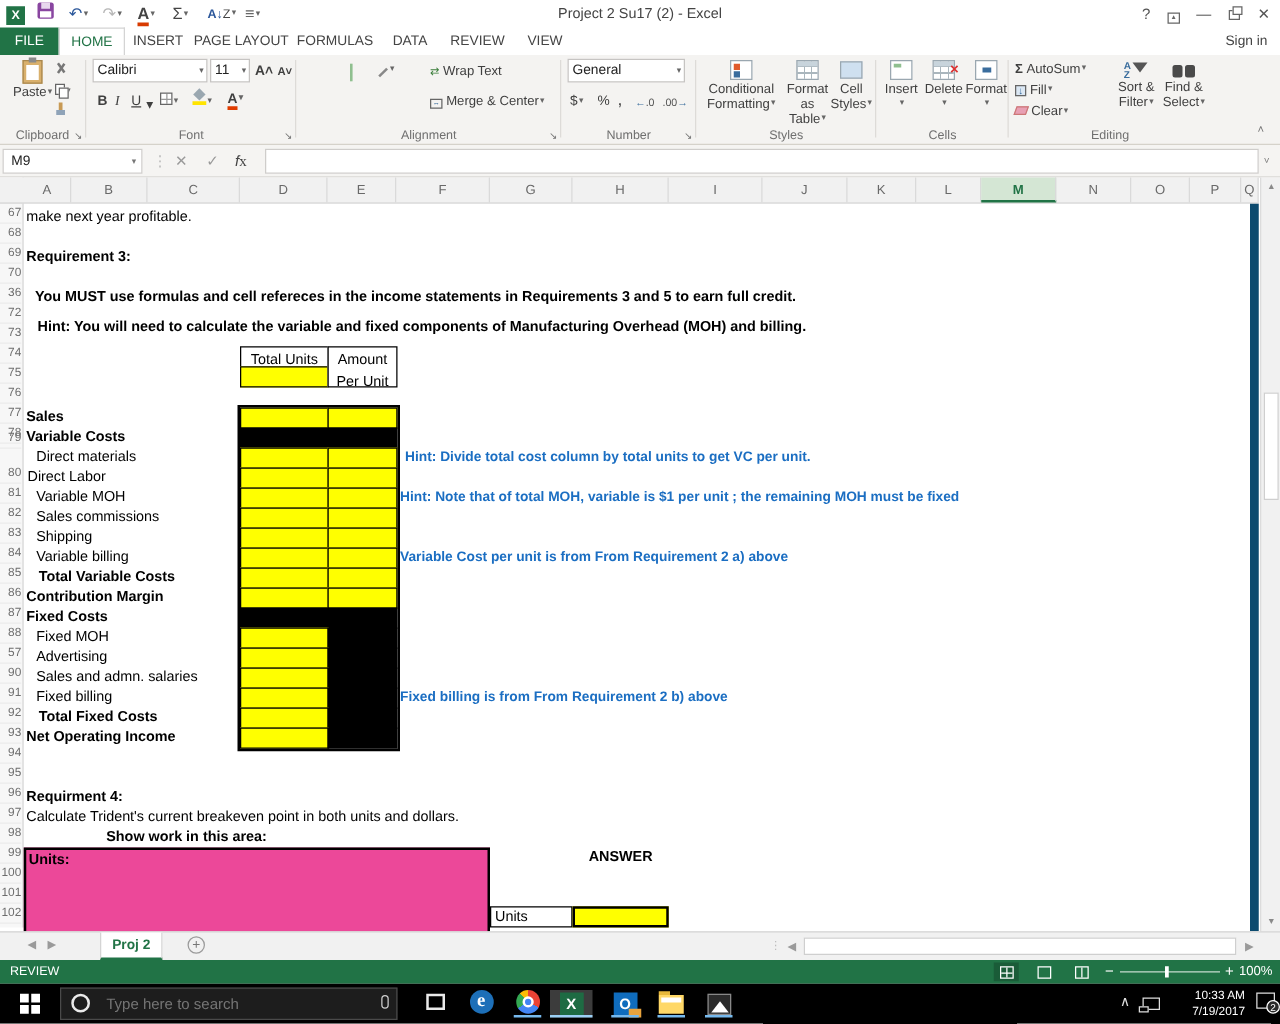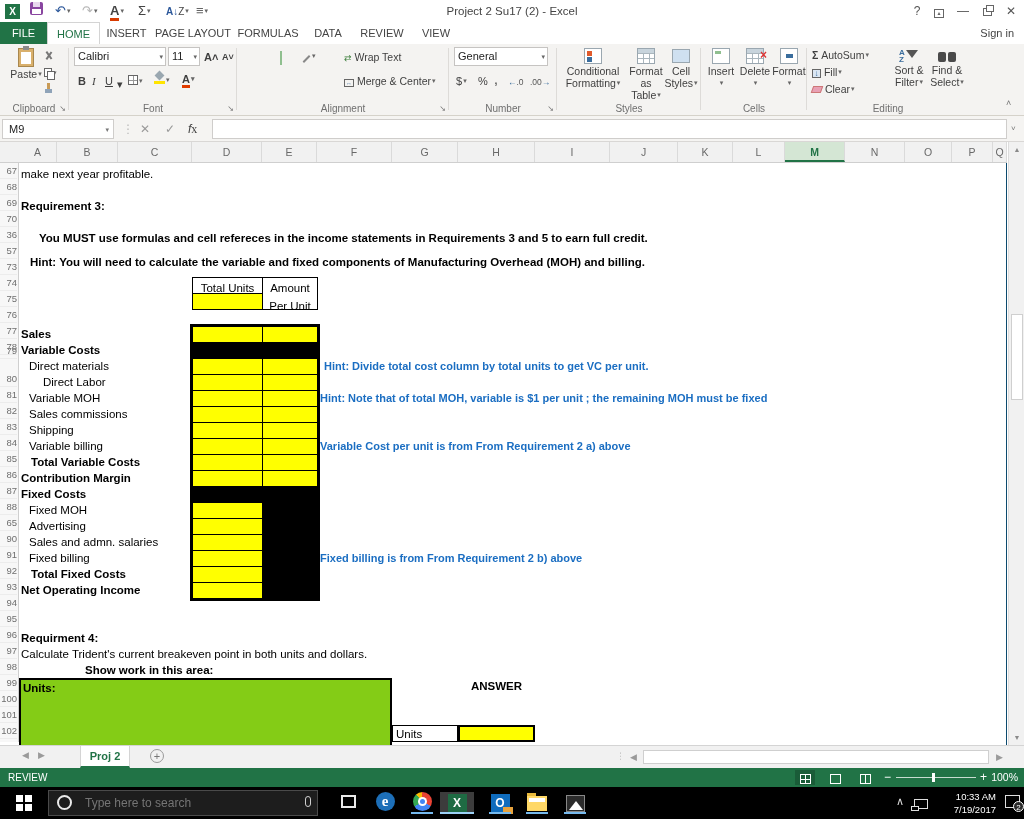--- a/index.html
+++ b/index.html
@@ -39,21 +39,21 @@
   #fx-input{position:absolute;left:212px;top:3px;width:795px;height:20px;background:#fff;border:1px solid #cfcdcb;}
   .fbtn{position:absolute;top:3px;height:20px;line-height:20px;font-size:12px;color:#9a9a9a;}
   
   #colhdr{position:absolute;left:0;top:142px;width:1007px;height:21px;background:#f1f1f1;border-bottom:1px solid #cfcfcf;}
   .ch{position:absolute;top:0;height:20px;line-height:20px;text-align:center;font-size:10.5px;color:#696969;border-right:1px solid #dadada;}
   .ch.sel{background:#d4e6d4;color:#217346;border-bottom:2px solid #217346;font-weight:bold;}
   #corner{position:absolute;left:0;top:142px;width:19px;height:21px;background:#f1f1f1;border-right:1px solid #cfcfcf;border-bottom:1px solid #cfcfcf;}
   #corner:after{content:"";position:absolute;right:2px;bottom:2px;border-left:10px solid transparent;border-bottom:10px solid #bdbdbd;}
   #rowhdr{position:absolute;left:0;top:163px;width:19px;height:579px;background:#f7f7f7;border-right:1px solid #cfcfcf;}
   .rn{position:absolute;left:0;width:17px;height:16px;line-height:16px;text-align:right;font-size:9.5px;color:#6e6e6e;border-bottom:1px solid #ececec;}
-  #sheet{position:absolute;left:19px;top:163px;width:988px;height:582px;background:#fff;border-right:1px solid #0c4a6e;}
+  #sheet{position:absolute;left:19px;top:163px;width:988px;height:582px;background:#fff;border-right:7px solid #0c4a6e;}
   .t{position:absolute;font-size:11.5px;line-height:16px;white-space:nowrap;color:#000;}
   .b{font-weight:bold;}
   .bl{color:#1b6ec2;font-weight:bold;font-size:11px;}
   .ycell{position:absolute;height:17px;background:#ffff00;border:1px solid #000;}
   .kcell{position:absolute;height:17px;background:#000;}
   .wcell{position:absolute;background:#fff;border:1px solid #000;}
   
   #vsb{position:absolute;left:1008px;top:142px;width:16px;height:603px;background:#f1f1f1;border-left:1px solid #dcdcdc;}
   .sbar{position:absolute;left:2px;width:12px;text-align:center;font-size:7px;color:#8a8a8a;}
   #vthumb{position:absolute;left:2px;top:172px;width:12px;height:86px;background:#fff;border:1px solid #cfcfcf;}
@@ -262,68 +262,68 @@
     <span class="ch" style="left:952px;width:41px">P</span>
     <span class="ch" style="left:993px;width:14px">Q</span>
   </div>
 
   <div id="rowhdr">
     <span class="rn" style="top:0">67</span>
     <span class="rn" style="top:16px">68</span>
     <span class="rn" style="top:32px">69</span>
     <span class="rn" style="top:48px">70</span>
     <span class="rn" style="top:64px">36</span>
-    <span class="rn" style="top:80px">57</span>
+    <span class="rn" style="top:80px">72</span>
     <span class="rn" style="top:96px">73</span>
     <span class="rn" style="top:112px">74</span>
     <span class="rn" style="top:128px">75</span>
     <span class="rn" style="top:144px">76</span>
     <span class="rn" style="top:160px">77</span>
     <span class="rn" style="top:176px">78</span>
     <span class="rn" style="top:180px">79</span>
     <span class="rn" style="top:208px">80</span>
     <span class="rn" style="top:224px">81</span>
     <span class="rn" style="top:240px">82</span>
     <span class="rn" style="top:256px">83</span>
     <span class="rn" style="top:272px">84</span>
     <span class="rn" style="top:288px">85</span>
     <span class="rn" style="top:304px">86</span>
     <span class="rn" style="top:320px">87</span>
     <span class="rn" style="top:336px">88</span>
-    <span class="rn" style="top:352px">65</span>
+    <span class="rn" style="top:352px">57</span>
     <span class="rn" style="top:368px">90</span>
     <span class="rn" style="top:384px">91</span>
     <span class="rn" style="top:400px">92</span>
     <span class="rn" style="top:416px">93</span>
     <span class="rn" style="top:432px">94</span>
     <span class="rn" style="top:448px">95</span>
     <span class="rn" style="top:464px">96</span>
     <span class="rn" style="top:480px">97</span>
     <span class="rn" style="top:496px">98</span>
     <span class="rn" style="top:512px">99</span>
     <span class="rn" style="top:528px">100</span>
     <span class="rn" style="top:544px">101</span>
     <span class="rn" style="top:560px">102</span>
   </div>
 
   <div id="sheet">
 
     <div class="t" style="left:2px;top:3px">make next year profitable.</div>
     <div class="t b" style="left:2px;top:35px">Requirement 3:</div>
-    <div class="t b" style="left:20px;top:67px">You MUST use formulas and cell refereces in the income statements in Requirements 3 and 5 to earn full credit.</div>
+    <div class="t b" style="left:9px;top:67px">You MUST use formulas and cell refereces in the income statements in Requirements 3 and 5 to earn full credit.</div>
     <div class="t b" style="left:11px;top:91px">Hint:  You will need to calculate the variable and fixed components of Manufacturing Overhead (MOH) and billing.</div>
 
     <div class="wcell" style="left:173px;top:114px;width:71px;height:27px;text-align:center"><span class="t" style="position:static;line-height:15px">Total Units</span></div>
     <div class="ycell" style="left:173px;top:130px;width:71px"></div>
     <div class="wcell" style="left:243px;top:114px;width:56px;height:33px;text-align:center"><span class="t" style="position:static;line-height:15px">Amount</span><br><span class="t" style="position:static;line-height:14px">Per Unit</span></div>
 
     <div class="t b" style="left:2px;top:163px">Sales</div>
     <div class="t b" style="left:2px;top:179px">Variable Costs</div>
     <div class="t" style="left:10px;top:195px">Direct materials</div>
-    <div class="t" style="left:24px;top:211px">Direct Labor</div>
+    <div class="t" style="left:3px;top:211px">Direct Labor</div>
     <div class="t" style="left:10px;top:227px">Variable MOH</div>
     <div class="t" style="left:10px;top:243px">Sales commissions</div>
     <div class="t" style="left:10px;top:259px">Shipping</div>
     <div class="t" style="left:10px;top:275px">Variable billing</div>
     <div class="t b" style="left:12px;top:291px">Total Variable Costs</div>
     <div class="t b" style="left:2px;top:307px">Contribution Margin</div>
     <div class="t b" style="left:2px;top:323px">Fixed Costs</div>
     <div class="t" style="left:10px;top:339px">Fixed MOH</div>
     <div class="t" style="left:10px;top:355px">Advertising</div>
     <div class="t" style="left:10px;top:371px">Sales and admn. salaries</div>
@@ -366,21 +366,21 @@
     <div style="position:absolute;left:171px;top:161px;width:130px;height:277px;border:2px solid #000;pointer-events:none"></div>
 
     <div class="t bl" style="left:305px;top:195px">Hint:  Divide total cost column by total units to get VC per unit.</div>
     <div class="t bl" style="left:301px;top:227px">Hint:  Note that of total MOH, variable is $1 per unit ; the remaining MOH must be fixed</div>
     <div class="t bl" style="left:301px;top:275px">Variable Cost per unit is from From Requirement 2 a) above</div>
     <div class="t bl" style="left:301px;top:387px">Fixed billing  is from From Requirement 2 b) above</div>
 
     <div class="t b" style="left:2px;top:467px">Requirment 4:</div>
     <div class="t" style="left:2px;top:483px">Calculate Trident's current breakeven point in both units and dollars.</div>
     <div class="t b" style="left:66px;top:499px">Show work in this area:</div>
-    <div style="position:absolute;left:0;top:515px;width:373px;height:76px;background:#84cc16;border:2px solid #000">
+    <div style="position:absolute;left:0;top:515px;width:373px;height:76px;background:#ec4899;border:2px solid #000">
         <span class="t b" style="left:2px;top:0">Units:</span>
       </div>
     <div class="t b" style="left:439px;top:515px;width:77px;text-align:center">ANSWER</div>
     <div class="wcell" style="left:373px;top:562px;width:66px;height:17px">
         <span class="t" style="left:3px;top:0">Units</span>
       </div>
     <div class="ycell" style="left:439px;top:562px;width:77px;height:17px;border-width:2px"></div>
   </div>
 
   <div id="vsb">

